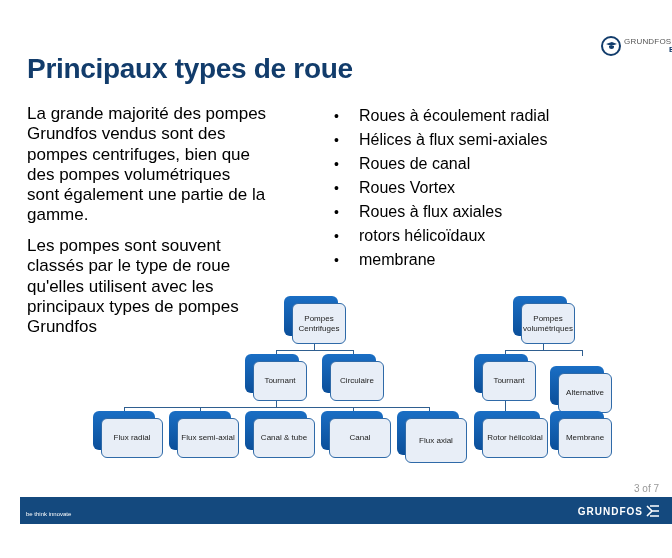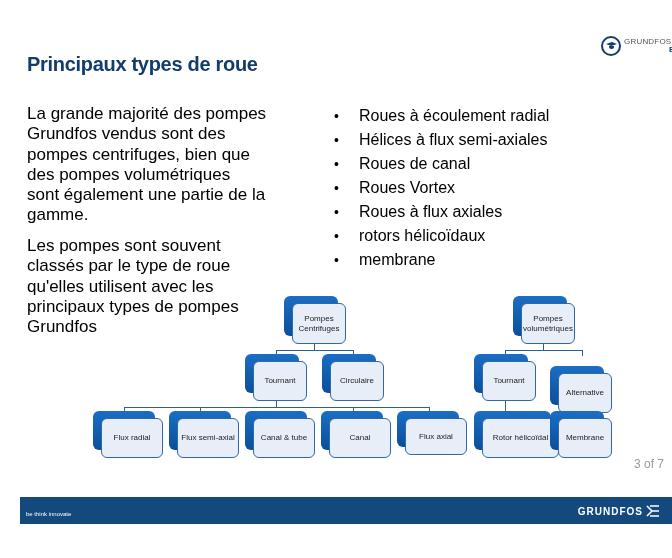--- a/index.html
+++ b/index.html
@@ -8,40 +8,40 @@
 
   .logo { position:absolute; left:601px; top:36px; display:flex; align-items:center; gap:3px; }
   .logo-circle { width:20px; height:20px; border:2px solid #123c6b; border-radius:50%; display:flex; align-items:center; justify-content:center; }
   .logo-cap { width:11px; height:8px; position:relative; }
   .logo-cap:before { content:""; position:absolute; left:0; top:0; width:11px; height:4px; background:#123c6b; transform:skewX(-10deg); clip-path:polygon(50% 0,100% 50%,50% 100%,0 50%); }
   .logo-cap:after { content:""; position:absolute; left:3px; top:4px; width:5px; height:3px; background:#123c6b; border-radius:0 0 3px 3px; }
   .logo-text { display:flex; flex-direction:column; line-height:8px; }
   .logo-t1 { font-size:8px; color:#555; letter-spacing:0.2px; }
   .logo-t2 { font-size:8px; color:#123c6b; font-weight:bold;padding-left:45px; }
 
-  .title { position:absolute; left:27px; top:53px; font-size:20px; font-weight:bold; color:#123c6b; letter-spacing:-0.3px; }
+  .title { position:absolute; left:27px; top:53px; font-size:28px; font-weight:bold; color:#123c6b; letter-spacing:-0.3px; }
 
   .para { position:absolute; left:27px; font-size:17px; line-height:20.3px; color:#000; width:240px; }
   .para1 { top:104px; }
   .para2 { top:236px; }
 
   .bullets { position:absolute; left:334px; top:104px; list-style:none; }
   .bullets li { font-size:16px; line-height:24px; display:flex; }
   .bullets .dot { width:25px; font-size:14px; }
 
   .node { position:absolute; }
   .node .back { position:absolute; left:0; top:0; right:8px; bottom:8px; background:linear-gradient(#1a6ec4,#0b4f9a); border-radius:6px; }
   .node .front { position:absolute; left:8px; top:7px; right:0; bottom:0; background:#e8eef7; border:1.5px solid #2f6aa8; border-radius:6px; display:flex; align-items:center; justify-content:center; text-align:center; font-size:8px; color:#222; line-height:10px; padding:0 2px; }
 
   .line { position:absolute; background:#2f5f90; }
 
   .footer-bar { position:absolute; left:20px; top:497px; width:652px; height:27px; background:#14497e; }
   .footer-left { position:absolute; left:6px; top:14px; font-size:6px; color:#fff; }
   .footer-brand { position:absolute; right:12px; top:8px; font-size:10px; color:#fff; font-weight:bold; letter-spacing:1px; display:flex; align-items:center; gap:3px; }
-  .page-num { position:absolute; left:634px; top:457px; font-size:12px; color:#999; }
+  .page-num { position:absolute; left:634px; top:483px; font-size:10px; color:#999; }
 </style>
 </head>
 <body>
 
 <div class="logo">
   <div class="logo-circle">
       <div class="logo-cap"></div>
     </div>
   <div class="logo-text">
     <span class="logo-t1">GRUNDFOS</span>
@@ -124,38 +124,38 @@
     <div class="front">Flux semi-axial</div>
 </div>
 <div class="node" style="left:245px;top:411px;width:70px;height:47px;">
   <div class="back"></div>
     <div class="front">Canal &amp; tube</div>
 </div>
 <div class="node" style="left:321px;top:411px;width:70px;height:47px;">
   <div class="back"></div>
     <div class="front">Canal</div>
 </div>
-<div class="node" style="left:397px;top:411px;width:70px;height:44px;padding-left:16px;">
+<div class="node" style="left:397px;top:411px;width:70px;height:52px;padding-left:16px;">
   <div class="back"></div>
     <div class="front">Flux axial</div>
 </div>
 
 <div class="node" style="left:513px;top:296px;width:62px;height:48px;">
   <div class="back"></div>
     <div class="front">Pompes volumétriques</div>
 </div>
 <div class="node" style="left:474px;top:354px;width:62px;height:47px;">
   <div class="back"></div>
     <div class="front">Tournant</div>
 </div>
 <div class="node" style="left:550px;top:354px;width:62px;height:47px;margin-top:12px;">
   <div class="back"></div>
     <div class="front">Alternative</div>
 </div>
-<div class="node" style="left:474px;top:411px;width:85px;height:47px;">
+<div class="node" style="left:474px;top:411px;width:74px;height:47px;">
   <div class="back"></div>
     <div class="front">Rotor hélicoïdal</div>
 </div>
 <div class="node" style="left:550px;top:411px;width:62px;height:47px;">
   <div class="back"></div>
     <div class="front">Membrane</div>
 </div>
 
 <span class="page-num">3 of 7</span>
 

